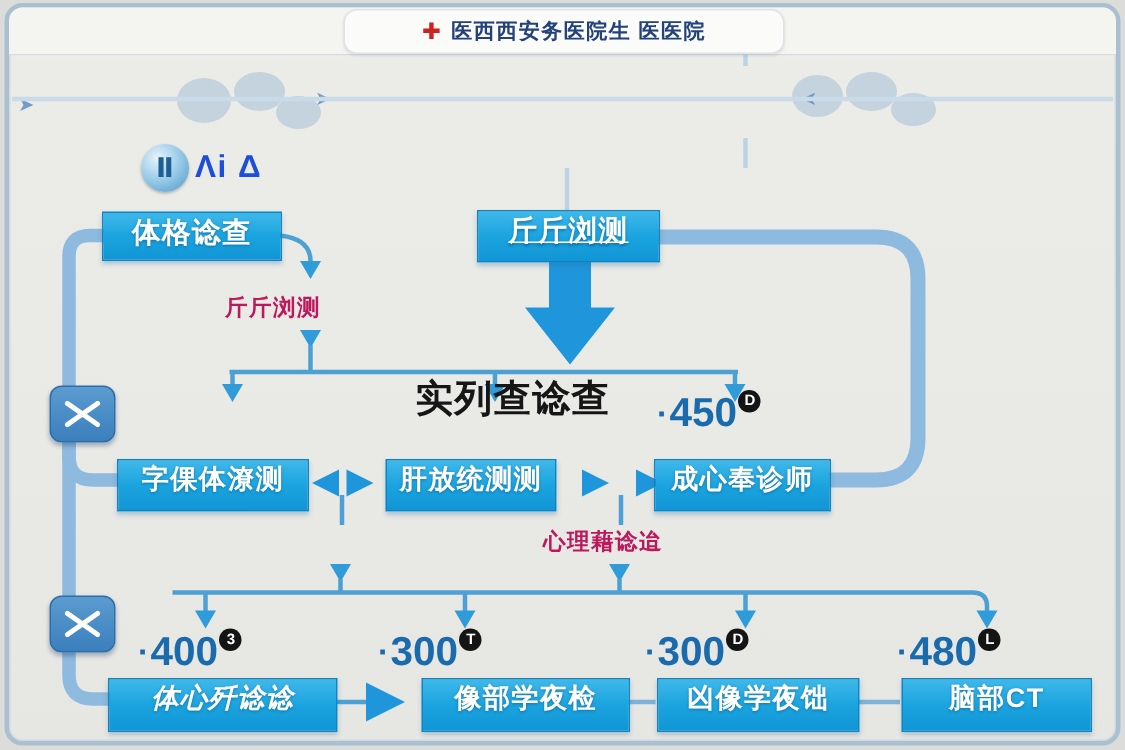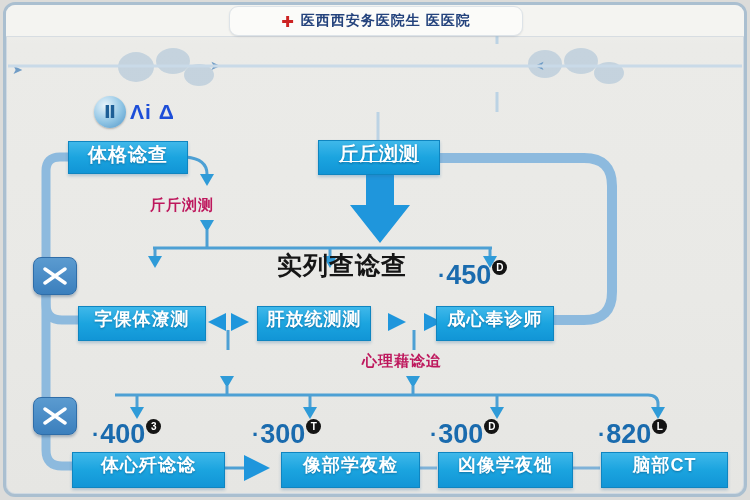--- a/index.html
+++ b/index.html
@@ -184,25 +184,25 @@
       <span>300</span>
       <span class="badge">T</span>
   </div>
   <div class="score" style="left:430px;top:421px;">
     <span class="dot">·</span>
       <span>300</span>
       <span class="badge">D</span>
   </div>
   <div class="score" style="left:598px;top:421px;">
     <span class="dot">·</span>
-      <span>820</span>
+      <span>480</span>
       <span class="badge">L</span>
   </div>
 
-  <div class="node fs18" style="left:72px;top:452px;width:151px;height:34px;">
+  <div class="node fs18" style="left:72px;top:452px;width:151px;height:34px;font-style:italic;">
     <span>体心歼谂谂</span>
   </div>
   <div class="node fs18" style="left:281px;top:452px;width:137px;height:34px;">
     <span>像部学夜检</span>
   </div>
   <div class="node fs18" style="left:438px;top:452px;width:133px;height:34px;">
     <span>凶像学夜饳</span>
   </div>
   <div class="node fs18" style="left:601px;top:452px;width:125px;height:34px;">
     <span>脑部CT</span>

